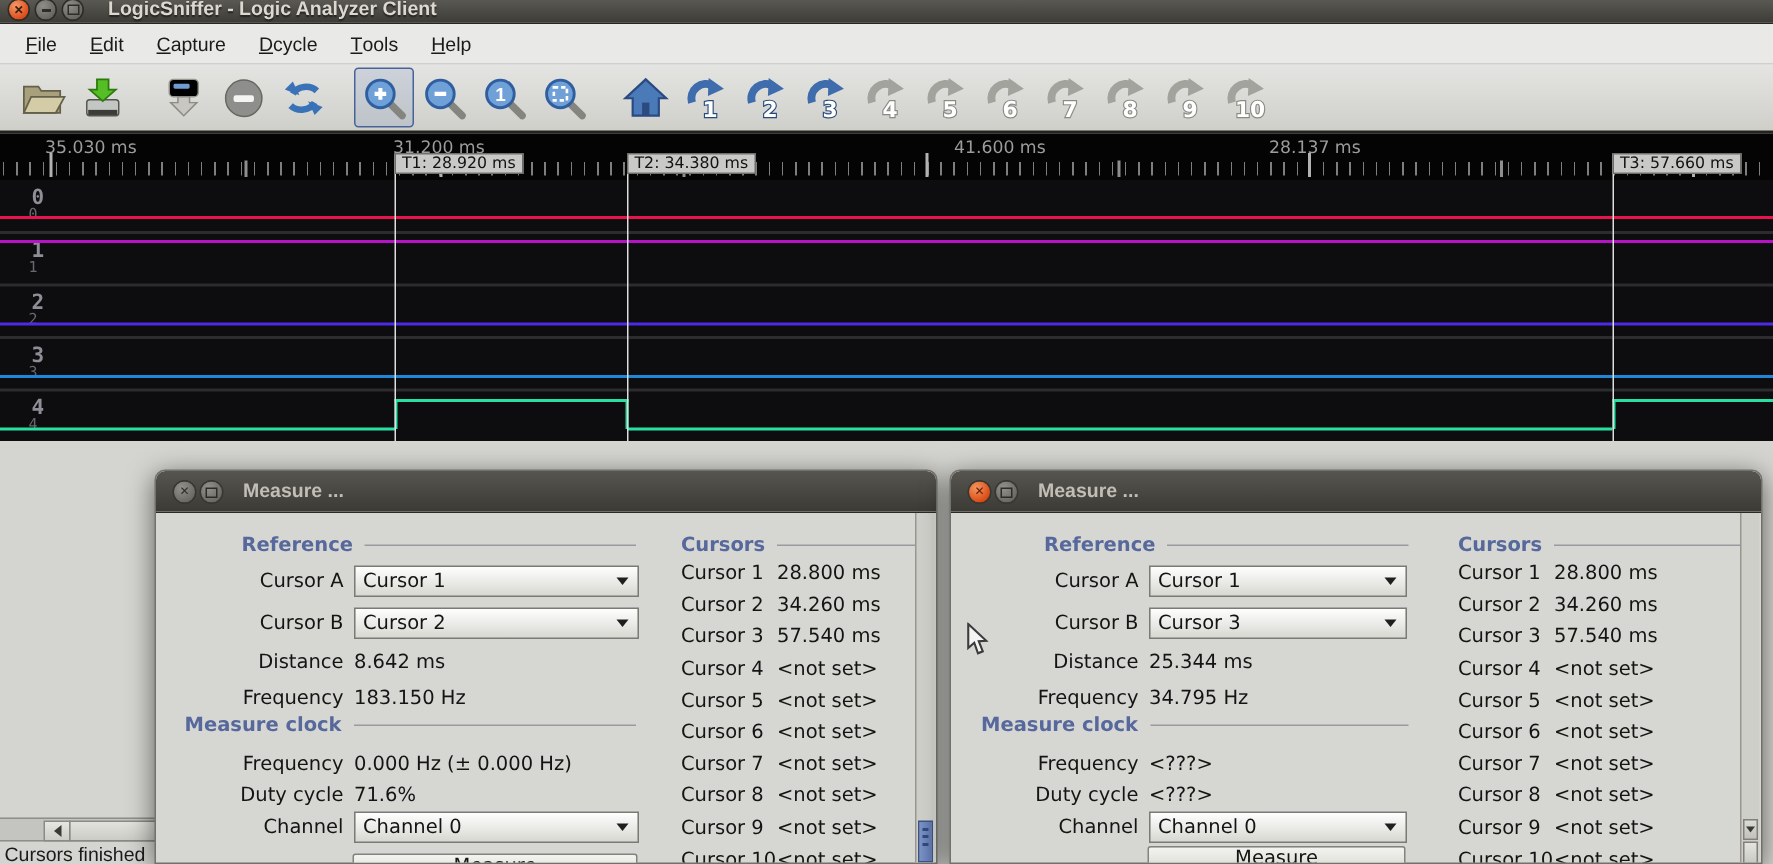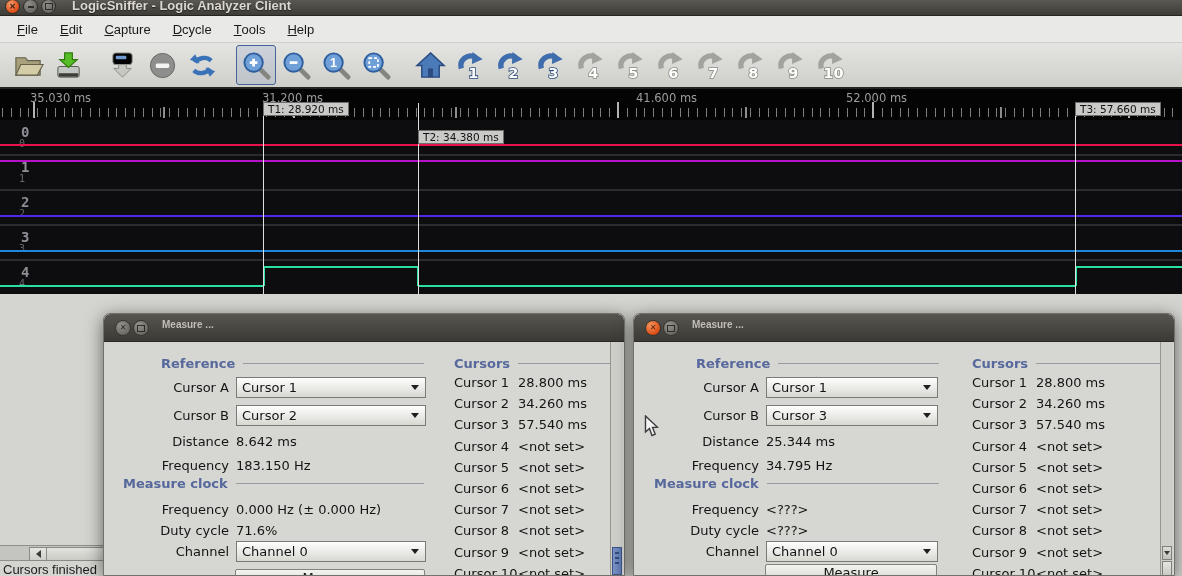--- a/index.html
+++ b/index.html
@@ -80,21 +80,21 @@
   .dialog{position:absolute;top:313px;height:263px;background:#d6d6d2;
     border:1px solid #73716b;border-radius:7px 7px 0 0;
     box-shadow:0 4px 18px rgba(0,0,0,.55);box-sizing:border-box;
     font-family:"DejaVu Sans",sans-serif;font-size:13px;color:#141414;overflow:hidden;}
   #dialog-left{left:103px;width:522px;}
   #dialog-right{left:633px;width:542px;}
   .dlg-title{position:absolute;left:0;top:0;right:0;height:27px;
     background:linear-gradient(#57554f,#3b3a35);border-radius:6px 6px 0 0;
     border-bottom:1px solid #2a2925;}
   .dlg-title-text{position:absolute;left:58px;top:5px;font-family:"Liberation Sans",sans-serif;
-    font-size:10px;font-weight:bold;color:#c2beb6;}
+    font-size:13px;font-weight:bold;color:#c2beb6;}
   .wbtn{position:absolute;top:6px;width:14px;height:14px;border-radius:50%;
     border:1px solid #37362f;display:flex;align-items:center;justify-content:center;}
   .wbtn.gray{background:radial-gradient(circle at 35% 30%,#93918b,#6a6862 75%);}
   .wbtn.orange{background:radial-gradient(circle at 35% 30%,#f4965e,#d94712 75%);}
   .wbtn .gx{font-style:normal;font-size:8px;font-weight:bold;color:#2d2c28;line-height:1;}
   .wbtn.orange .gx{color:#5e1c05;}
   .wbtn .gs{display:block;width:6px;height:5px;border:1.5px solid #2d2c28;}
   .wbtn.b1{left:11px;} .wbtn.b2{left:29px;}
   .dheading{position:absolute;display:flex;align-items:center;gap:8px;
     font-weight:bold;color:#56689c;white-space:nowrap;}
@@ -342,21 +342,21 @@
   </div>
 
   <div id="ruler">
 
       <div class="ruler-label" style="left: 30px;">35.030 ms</div>
 
       <div class="ruler-label" style="left: 262px;">31.200 ms</div>
 
       <div class="ruler-label" style="left: 624px; margin-left: 12px;">41.600 ms</div>
 
-      <div class="ruler-label" style="left: 846px;">52.000 ms</div>
+      <div class="ruler-label" style="left: 846px;">28.137 ms</div>
 
     <div id="minor-ticks"></div>
 
       <div class="tick-major" style="left: 33px;"></div>
 
       <div class="tick-major" style="left: 293px;"></div>
 
       <div class="tick-major" style="left: 617px;"></div>
 
       <div class="tick-major" style="left: 872px;"></div>
@@ -366,21 +366,21 @@
       <div class="tick-medium" style="left: 163px;"></div>
 
       <div class="tick-medium" style="left: 455px;"></div>
 
       <div class="tick-medium" style="left: 745px;"></div>
 
       <div class="tick-medium" style="left: 1000px;"></div>
 
       <div class="cursor-flag" style="left: 263px;">T1: 28.920 ms</div>
 
-      <div class="cursor-flag" style="left: 418px; margin-top: 28px;">T2: 34.380 ms</div>
+      <div class="cursor-flag" style="left: 418px;">T2: 34.380 ms</div>
 
       <div class="cursor-flag" style="left: 1075px;">T3: 57.660 ms</div>
 
   </div>
 
   <div id="wave">
     <div class="row-sep" style="top:34px"></div>
     <div class="row-sep" style="top:69px"></div>
     <div class="row-sep" style="top:104px"></div>
     <div class="row-sep" style="top:139px"></div>

